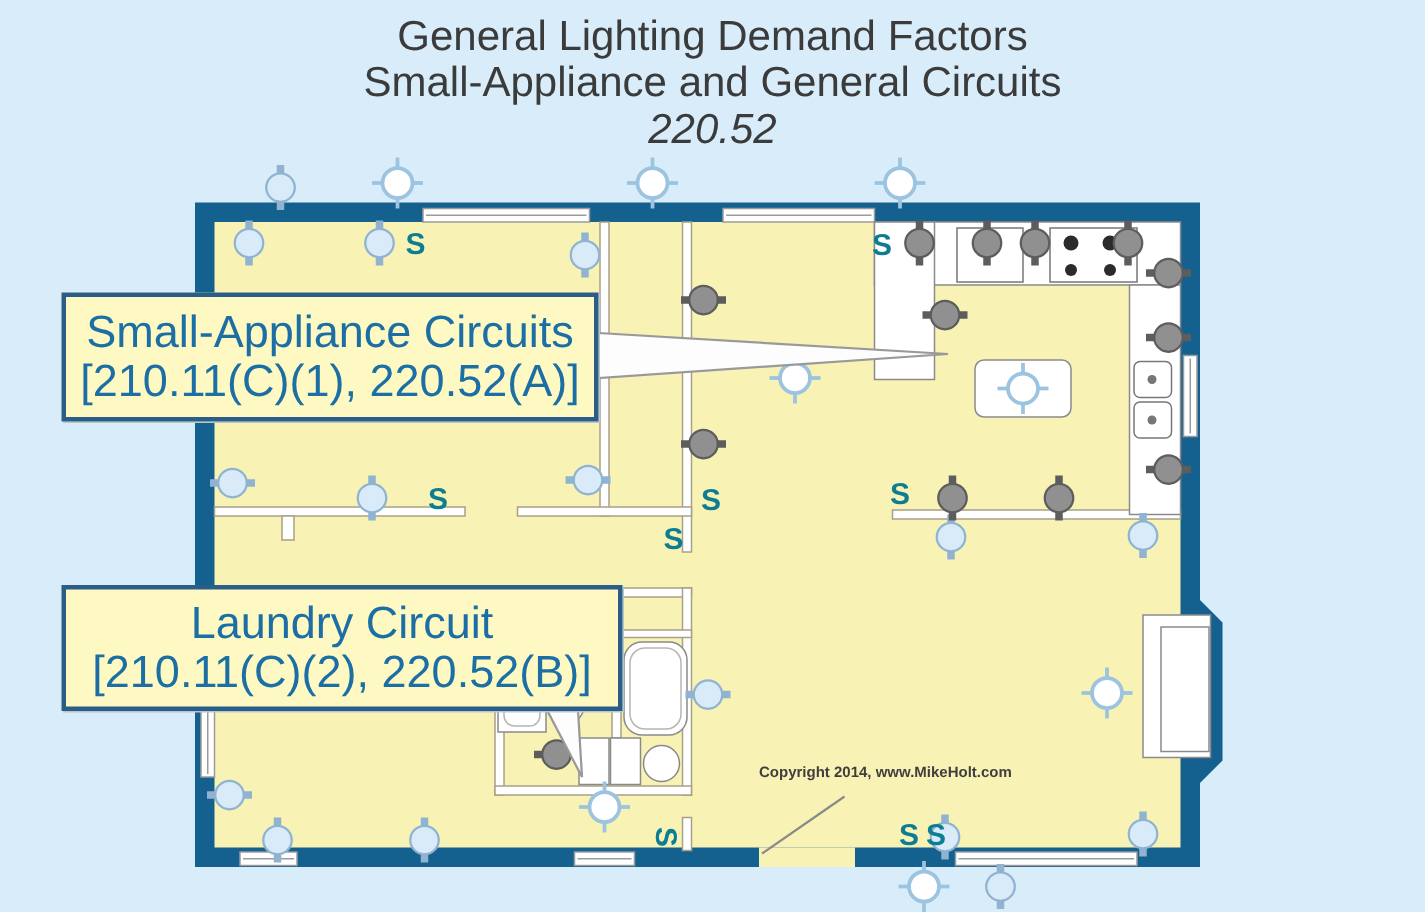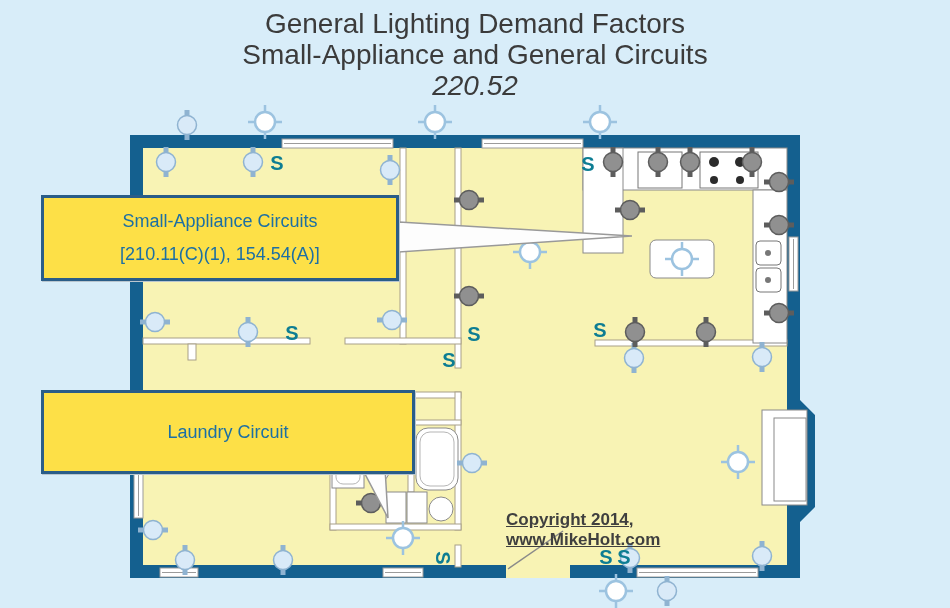--- a/index.html
+++ b/index.html
@@ -8,30 +8,30 @@
     background:#d8edf9;font-family:"Liberation Sans",sans-serif;
   }
   .title-block{
     position:absolute;left:0;top:8px;width:100%;text-align:center;
     color:#3b3b3b;font-size:28px;line-height:31px;
   }
   .title-block .ref{font-style:italic;}
   .plan-svg{position:absolute;left:0;top:0;}
   .callout{
     position:absolute;box-sizing:border-box;
-    border:3px solid #2a5d88;background:#fde047;
+    border:3px solid #2a5d88;background:#fef9c3;
     box-shadow:1px 1px 0 #b9c6cf;
     display:flex;flex-direction:column;justify-content:center;align-items:center;
-    color:#1c6fa4;font-size:18px;line-height:33px;white-space:nowrap;
+    color:#1c6fa4;font-size:30px;line-height:33px;white-space:nowrap;
   }
   .callout.small-appliance{left:41px;top:195px;width:358px;height:86px;}
   .callout.laundry{left:41px;top:390px;width:374px;height:84px;}
   .copyright{
     position:absolute;left:506px;top:510px;width:260px;
-    color:#3f3f3f;font-size:17px;font-weight:600;text-decoration:underline;
+    color:#3f3f3f;font-size:10px;font-weight:600;
   }
 </style>
 </head>
 <body>
 
 <div class="stage">
 
   <div class="title-block">
     <div>General Lighting Demand Factors</div>
     <div>Small-Appliance and General Circuits</div>
@@ -379,21 +379,22 @@
           <text text-anchor="middle" dominant-baseline="central" fill="#0d7d93" font-size="20" font-weight="700" font-family="&quot;Liberation Sans&quot;, sans-serif">S</text>
         </g>
       </g>
 
     <polygon points="399,222 632,236 399,252" fill="#fdfdfd" stroke="#999" stroke-width="1.5"></polygon>
     <polygon points="353,451 384,451 388,518" fill="#fdfdfd" stroke="#999" stroke-width="1.5"></polygon>
   </svg>
 
   <div class="callout small-appliance">
     <div>Small-Appliance Circuits</div>
-    <div>[210.11(C)(1), 154.54(A)]</div>
+    <div>[210.11(C)(1), 220.52(A)]</div>
   </div>
 
   <div class="callout laundry">
     <div>Laundry Circuit</div>
+    <div>[210.11(C)(2), 220.52(B)]</div>
   </div>
 
   <div class="copyright">Copyright 2014, www.MikeHolt.com</div>
 </div>
 
 </body></html>

